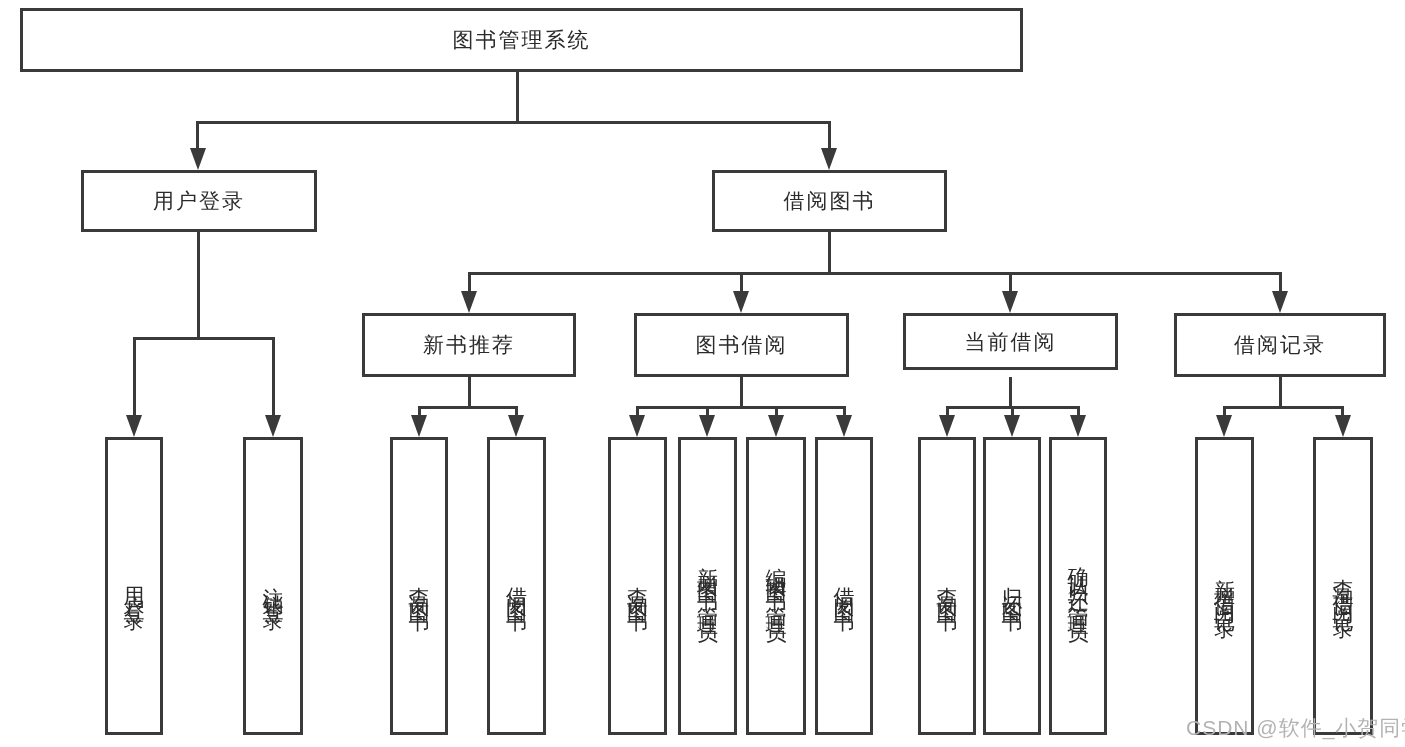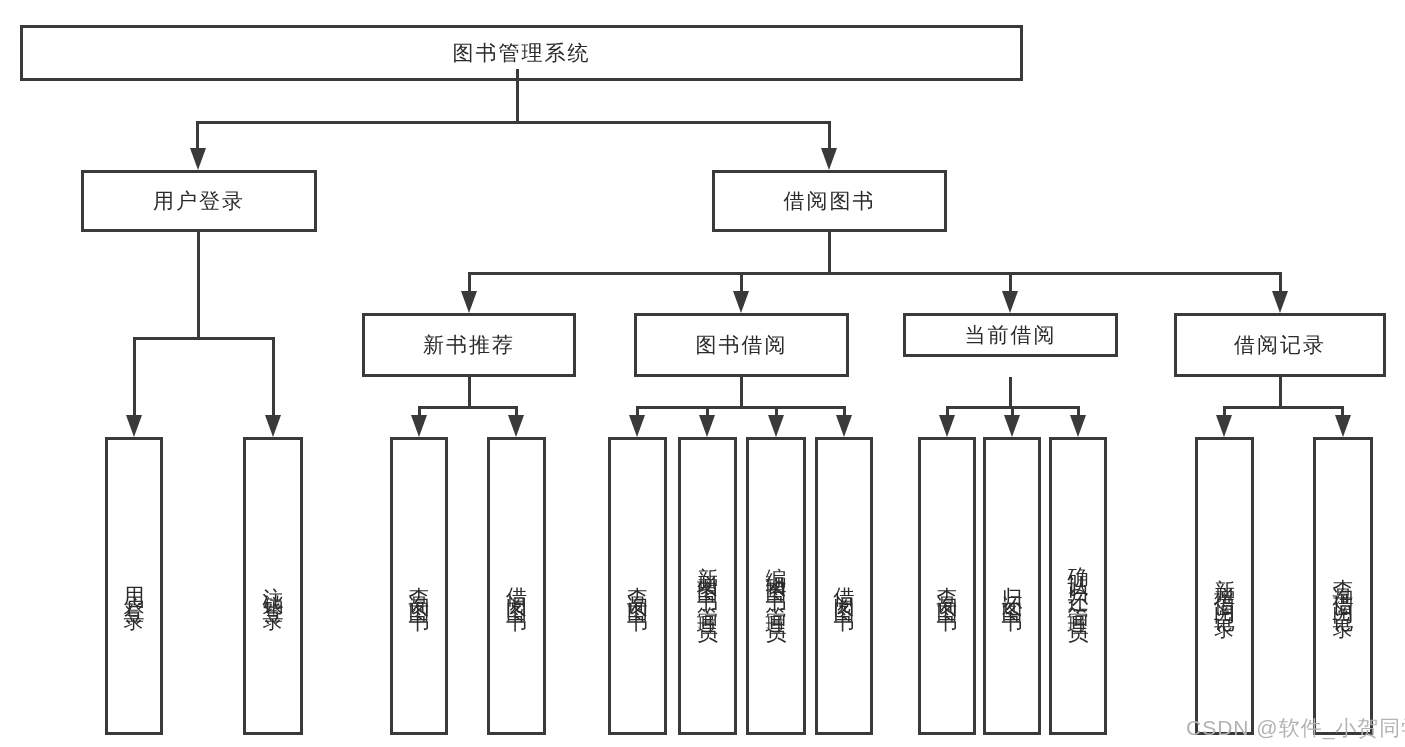--- a/index.html
+++ b/index.html
@@ -58,21 +58,21 @@
     letter-spacing: 1px;
     z-index: 5;
     white-space: nowrap;
   }
 </style>
 </head>
 <body>
 
 <div class="canvas">
 
-  <div class="box" style="left:20px; top:25px; width:1003px; height:56px;">
+  <div class="box" style="left:20px; top:8px; width:1003px; height:64px;">
     <span class="lbl">图书管理系统</span>
   </div>
 
   <div>
     <div class="vline" style="left:516px; top:69px; height:52px;"></div>
     <div class="hline" style="left:196px; top:121px; width:635px;"></div>
     <div class="vline" style="left:196px; top:121px; height:30px;"></div>
     <div class="arrow" style="left:190px; top:148px;"></div>
     <div class="vline" style="left:828px; top:121px; height:30px;"></div>
     <div class="arrow" style="left:821px; top:148px;"></div>
@@ -106,21 +106,21 @@
     <div class="vline" style="left:1279px; top:272px; height:22px;"></div>
     <div class="arrow" style="left:1272px; top:291px;"></div>
   </div>
 
   <div class="box" style="left:634px; top:313px; width:215px; height:64px;">
     <span class="lbl">图书借阅</span>
   </div>
   <div class="box" style="left:362px; top:313px; width:214px; height:64px;">
     <span class="lbl">新书推荐</span>
   </div>
-  <div class="box" style="left:903px; top:313px; width:215px; height:44px;">
+  <div class="box" style="left:903px; top:313px; width:215px; height:57px;">
     <span class="lbl">当前借阅</span>
   </div>
   <div class="box" style="left:1174px; top:313px; width:212px; height:64px;">
     <span class="lbl">借阅记录</span>
   </div>
 
   <div>
     <div class="vline" style="left:468px; top:377px; height:29px;"></div>
     <div class="hline" style="left:418px; top:406px; width:99px;"></div>
     <div class="vline" style="left:418px; top:406px; height:11px;"></div>

